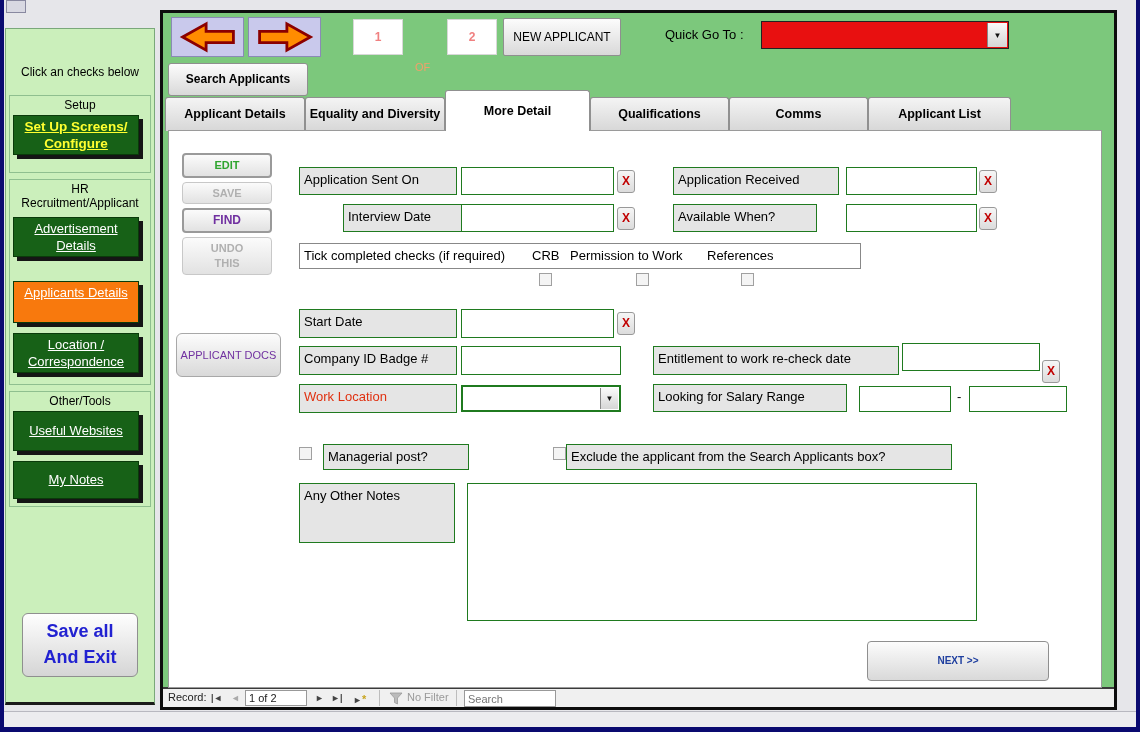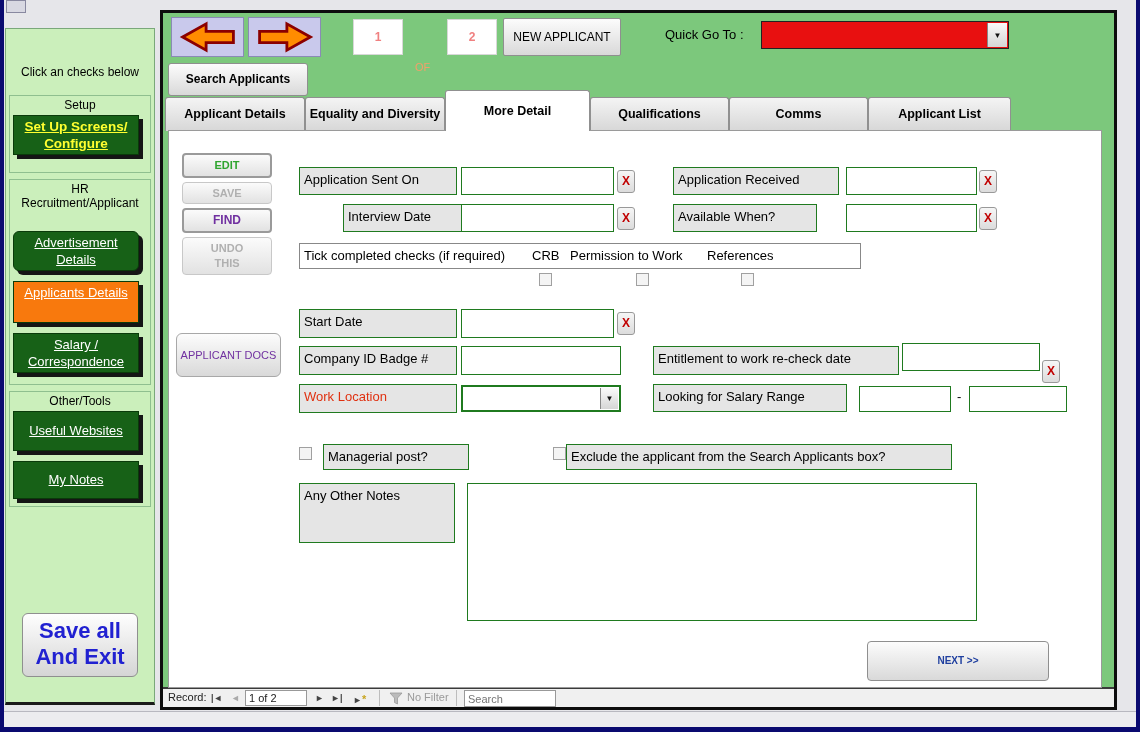--- a/index.html
+++ b/index.html
@@ -14,21 +14,21 @@
   .side-group { position:absolute; left:3px; width:142px; border:1px solid #8FBF8F; }
   .group-title { text-align:center; font-size:12px; color:#000; padding-top:2px; }
   .sidebtn { position:absolute; left:7px; width:126px; background:#176117; border:1px solid #0A3A0A;
              color:#fff; text-align:center; font-size:13px; cursor:pointer;
              box-shadow:4px 4px 0 #151515; padding:2px 0; }
   .sidebtn span { display:block; text-decoration:underline; line-height:17px; }
   .sidebtn.orange { background:#F8790D; }
   .sidebtn.yellowtext span { color:#FFFF30; font-weight:bold; font-size:13.5px; }
   #save-exit { position:absolute; left:16px; top:584px; width:116px; height:64px;
                background:linear-gradient(#FEFEFE,#D5D5D5); border:1px solid #8F8F8F; border-radius:6px;
-               color:#2121D1; font-weight:bold; font-size:22px; text-align:center; cursor:pointer; padding-top:4px; }
+               color:#2121D1; font-weight:bold; font-size:18px; text-align:center; cursor:pointer; padding-top:4px; }
   #save-exit span { display:block; line-height:26px; }
 
   
   #main { position:absolute; left:160px; top:10px; width:957px; height:700px;
           border:3px solid #0d0d0d; background:#7CC87C; }
   .navbtn { position:absolute; top:4px; width:73px; height:40px; background:#C9C9EC;
             border:1px solid #8A8AB5; cursor:pointer; display:flex; align-items:center; justify-content:center; }
   .countbox { position:absolute; top:6px; width:50px; height:36px; background:#fff; border:1px solid #D8D8D8;
               color:#F08080; font-weight:bold; font-size:12px; text-align:center; line-height:34px; }
   .graybtn { background:linear-gradient(#FCFCFC,#D9D9D9); border:1px solid #8F8F8F; border-radius:3px;
@@ -92,29 +92,29 @@
   </div>
   <div class="sidebtn yellowtext" style="top:86px;">
     <span>Set Up Screens/</span>
     <span>Configure</span>
   </div>
 
   <div class="side-group" style="top:150px;height:206px;">
     <div class="group-title">HR</div>
     <div class="group-title" style="padding-top:0;">Recruitment/Applicant</div>
   </div>
-  <div class="sidebtn" style="top:202px;border-radius:6px;">
+  <div class="sidebtn" style="top:188px;">
     <span>Advertisement</span>
     <span>Details</span>
   </div>
   <div class="sidebtn orange" style="top:252px;height:42px;">
     <span>Applicants Details</span>
   </div>
   <div class="sidebtn" style="top:304px;">
-    <span>Salary /</span>
+    <span>Location /</span>
     <span>Correspondence</span>
   </div>
 
   <div class="side-group" style="top:362px;height:116px;">
     <div class="group-title">Other/Tools</div>
   </div>
   <div class="sidebtn" style="top:382px;height:40px;">
     <span style="line-height:34px;">Useful Websites</span>
   </div>
   <div class="sidebtn" style="top:432px;height:38px;">

